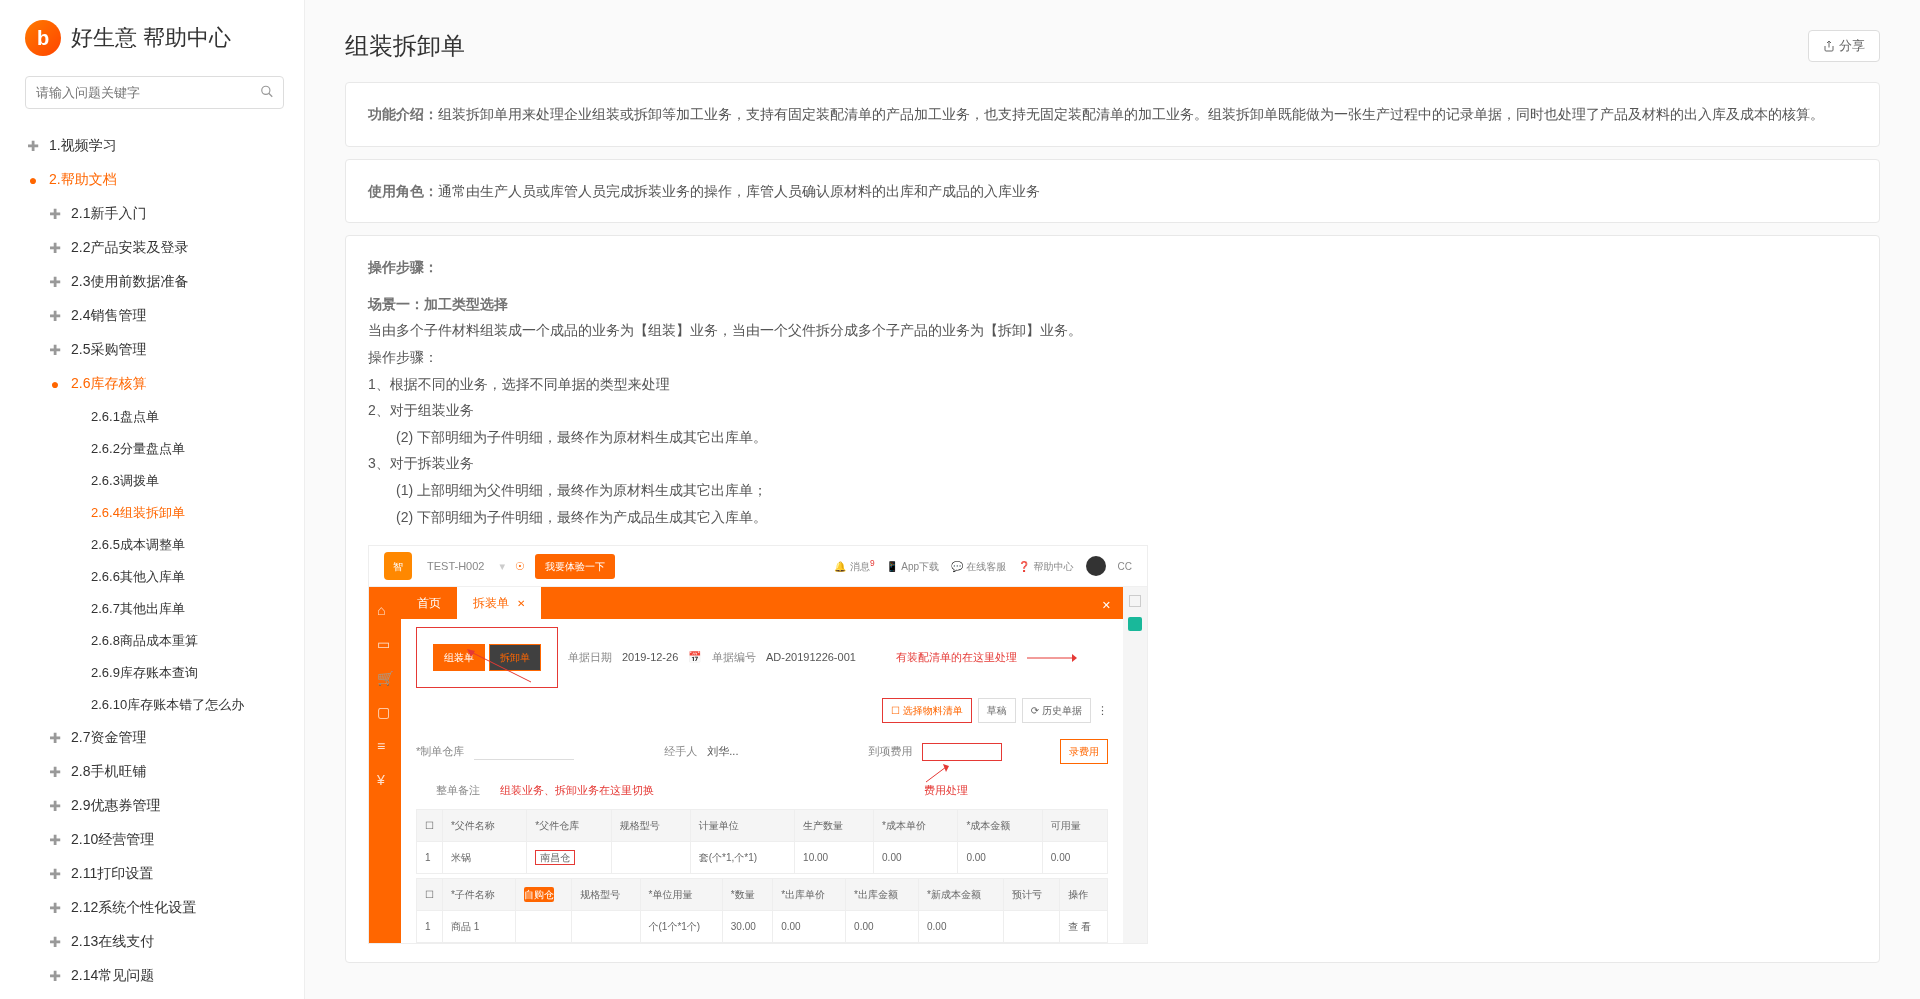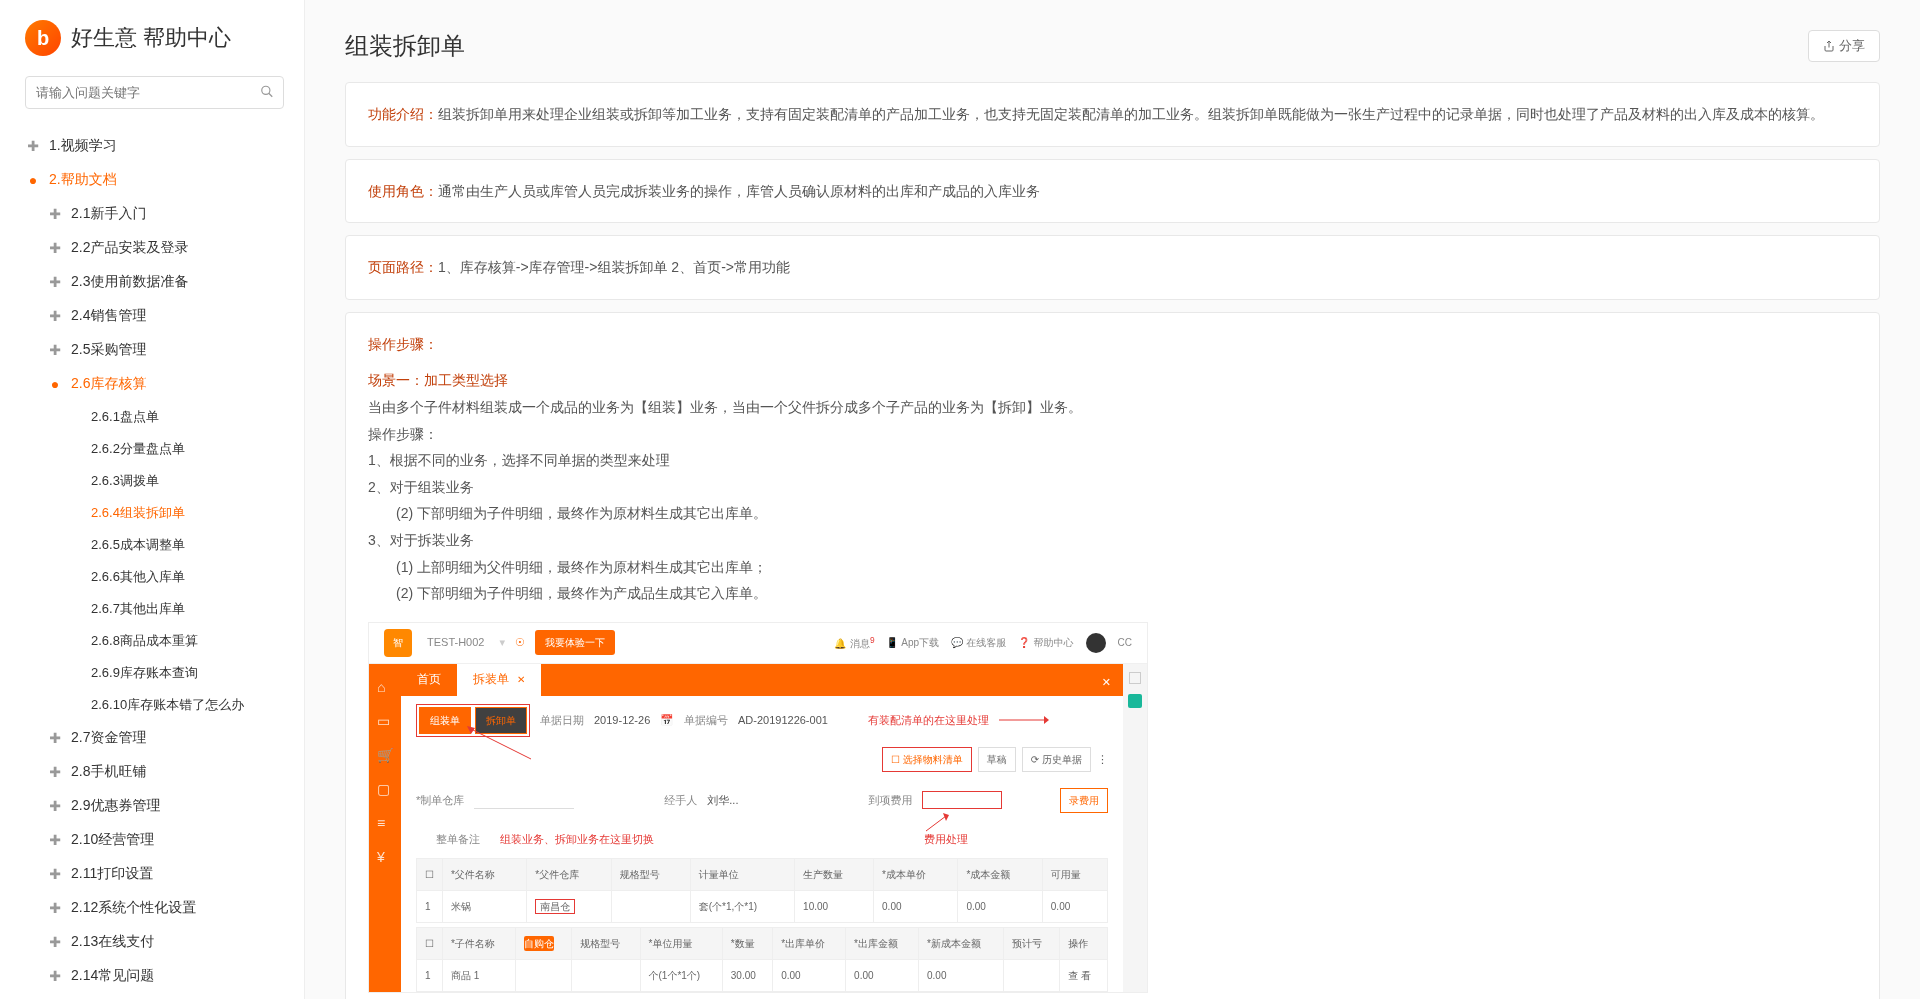--- a/index.html
+++ b/index.html
@@ -18,21 +18,21 @@
 .nav-sub { padding-left: 22px; }
 .nav-sub-sub { padding-left: 44px; }
 .nav-sub-sub .nav-item { font-size: 13px; padding: 7px 0; }
 .plus-icon { color: #999; font-size: 14px; }
 .minus-icon { color: #ff6600; font-size: 14px; }
 .main-content { flex: 1; padding: 30px 40px; overflow-y: auto; background: #fafafa; max-width: 1615px; }
 .page-header { display: flex; justify-content: space-between; align-items: center; margin-bottom: 20px; }
 .page-title { font-size: 24px; font-weight: 500; color: #333; }
 .share-btn { padding: 6px 14px; border: 1px solid #ddd; border-radius: 4px; background: #fff; cursor: pointer; font-size: 13px; color: #666; display: flex; align-items: center; gap: 4px; }
 .content-box { background: #fff; border: 1px solid #e8e8e8; border-radius: 4px; padding: 18px 22px; margin-bottom: 12px; line-height: 1.9; font-size: 14px; color: #555; }
-.bold { font-weight: normal; color: #c2410c; }
+.bold { font-weight: bold; color: #737373; }
 .indent-1 { padding-left: 28px; }
 .screenshot-area { margin-top: 15px; border: 1px solid #eee; background: #fdfdfd; padding: 0; overflow: hidden; }
 .ss-topbar { display: flex; align-items: center; padding: 6px 15px; font-size: 11px; color: #888; border-bottom: 1px solid #f0f0f0; background: #fff; }
 .ss-logo { width: 28px; height: 28px; background: #ff8800; border-radius: 4px; margin-right: 15px; display:flex; align-items:center; justify-content:center; color:#fff; font-size:10px;}
 .ss-top-text { margin-right: 15px; }
 .ss-top-btn { background: #ff6600; color: #fff; padding: 3px 10px; border-radius: 3px; font-size: 10px; }
 .ss-top-right { margin-left: auto; display: flex; align-items: center; gap: 12px; font-size: 10px; }
 .ss-avatar { width: 20px; height: 20px; background: #333; border-radius: 50%; }
 .ss-tabs { display: flex; background: #ff6600; height: 32px; align-items: stretch; }
 .ss-leftbar { width: 32px; background: #ff6600; display: flex; flex-direction: column; align-items: center; padding-top: 10px; gap: 18px; }
@@ -199,23 +199,20 @@
     </div>
 
     <div class="content-box">
       <span class="bold">功能介绍：</span><span>组装拆卸单用来处理企业组装或拆卸等加工业务，支持有固定装配清单的产品加工业务，也支持无固定装配清单的加工业务。组装拆卸单既能做为一张生产过程中的记录单据，同时也处理了产品及材料的出入库及成本的核算。</span>
     </div>
 
     <div class="content-box">
       <span class="bold">使用角色：</span><span>通常由生产人员或库管人员完成拆装业务的操作，库管人员确认原材料的出库和产成品的入库业务</span>
     </div>
 
-    <div class="content-box">
-      <span class="bold">页面路径：</span><span>1、库存核算-&gt;库存管理-&gt;组装拆卸单 2、首页-&gt;常用功能</span>
-    </div>
 
     <div class="content-box">
       <div class="bold">操作步骤：</div>
       <div class="bold" style="margin-top:10px">场景一：加工类型选择</div>
       <div>当由多个子件材料组装成一个成品的业务为【组装】业务，当由一个父件拆分成多个子产品的业务为【拆卸】业务。</div>
       <div>操作步骤：</div>
       <div>1、根据不同的业务，选择不同单据的类型来处理</div>
       <div>2、对于组装业务</div>
       <div class="indent-1">(2) 下部明细为子件明细，最终作为原材料生成其它出库单。</div>
       <div>3、对于拆装业务</div>
@@ -255,21 +252,21 @@
                   <span>首页</span>
                 </div>
               <div class="ss-tab active">
                   <span>拆装单</span>
                   <span class="ss-tab-close">✕</span>
                 </div>
               <div style="margin-left:auto; color:#fff; padding:8px 12px; font-size:11px;">✕</div>
             </div>
 
             <div class="ss-form-row" style="position:relative">
-              <div class="ss-radio-group" style="border:1px solid #e53935; padding:2px;">
+              <div class="ss-radio-group" style="border:1px solid #e53935; padding:16px;">
                 <span class="ss-radio checked">组装单</span>
                 <span class="ss-radio unchecked">拆卸单</span>
               </div>
               <span class="ss-label">单据日期</span>
               <span>2019-12-26</span>
               <span>📅</span>
               <span class="ss-label">单据编号</span>
               <span>AD-20191226-001</span>
               <span class="red-text" style="margin-left:30px">有装配清单的在这里处理</span>
               <svg width="50" height="12" style="display:inline">

